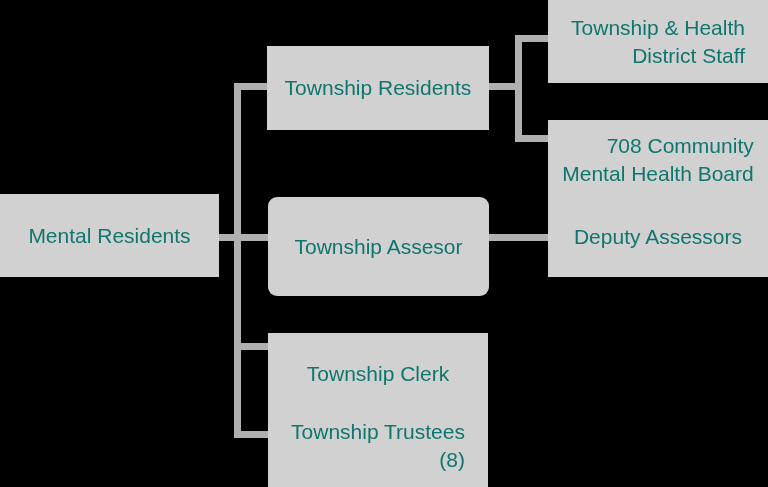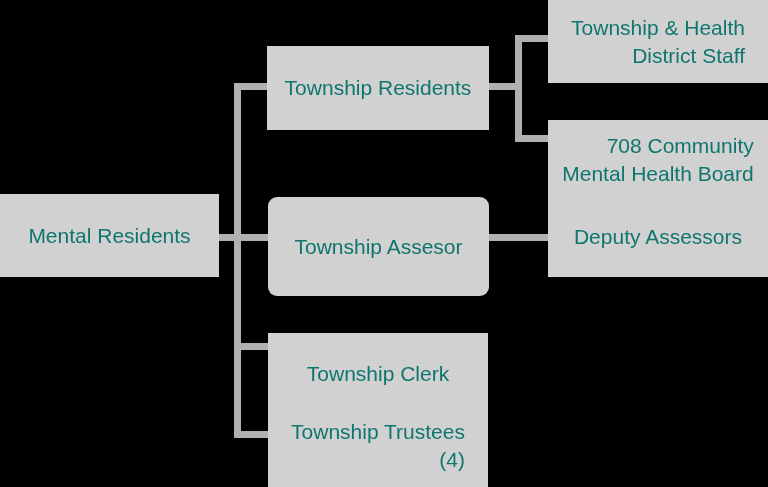--- a/index.html
+++ b/index.html
@@ -85,21 +85,21 @@
   <div class="node" id="node-assessor">
     <span class="label">Township Assesor</span>
   </div>
 
   <div class="node" id="node-clerk">
     <span class="label">Township Clerk</span>
   </div>
 
   <div class="node" id="node-trustees">
     <span class="label">Township Trustees
-(4)</span>
+(8)</span>
   </div>
 
   <div class="node" id="node-staff">
     <span class="label">Township &amp; Health
 District Staff</span>
   </div>
 
   <div class="node" id="node-mhb">
     <span class="label">708 Community
 Mental Health Board</span>

